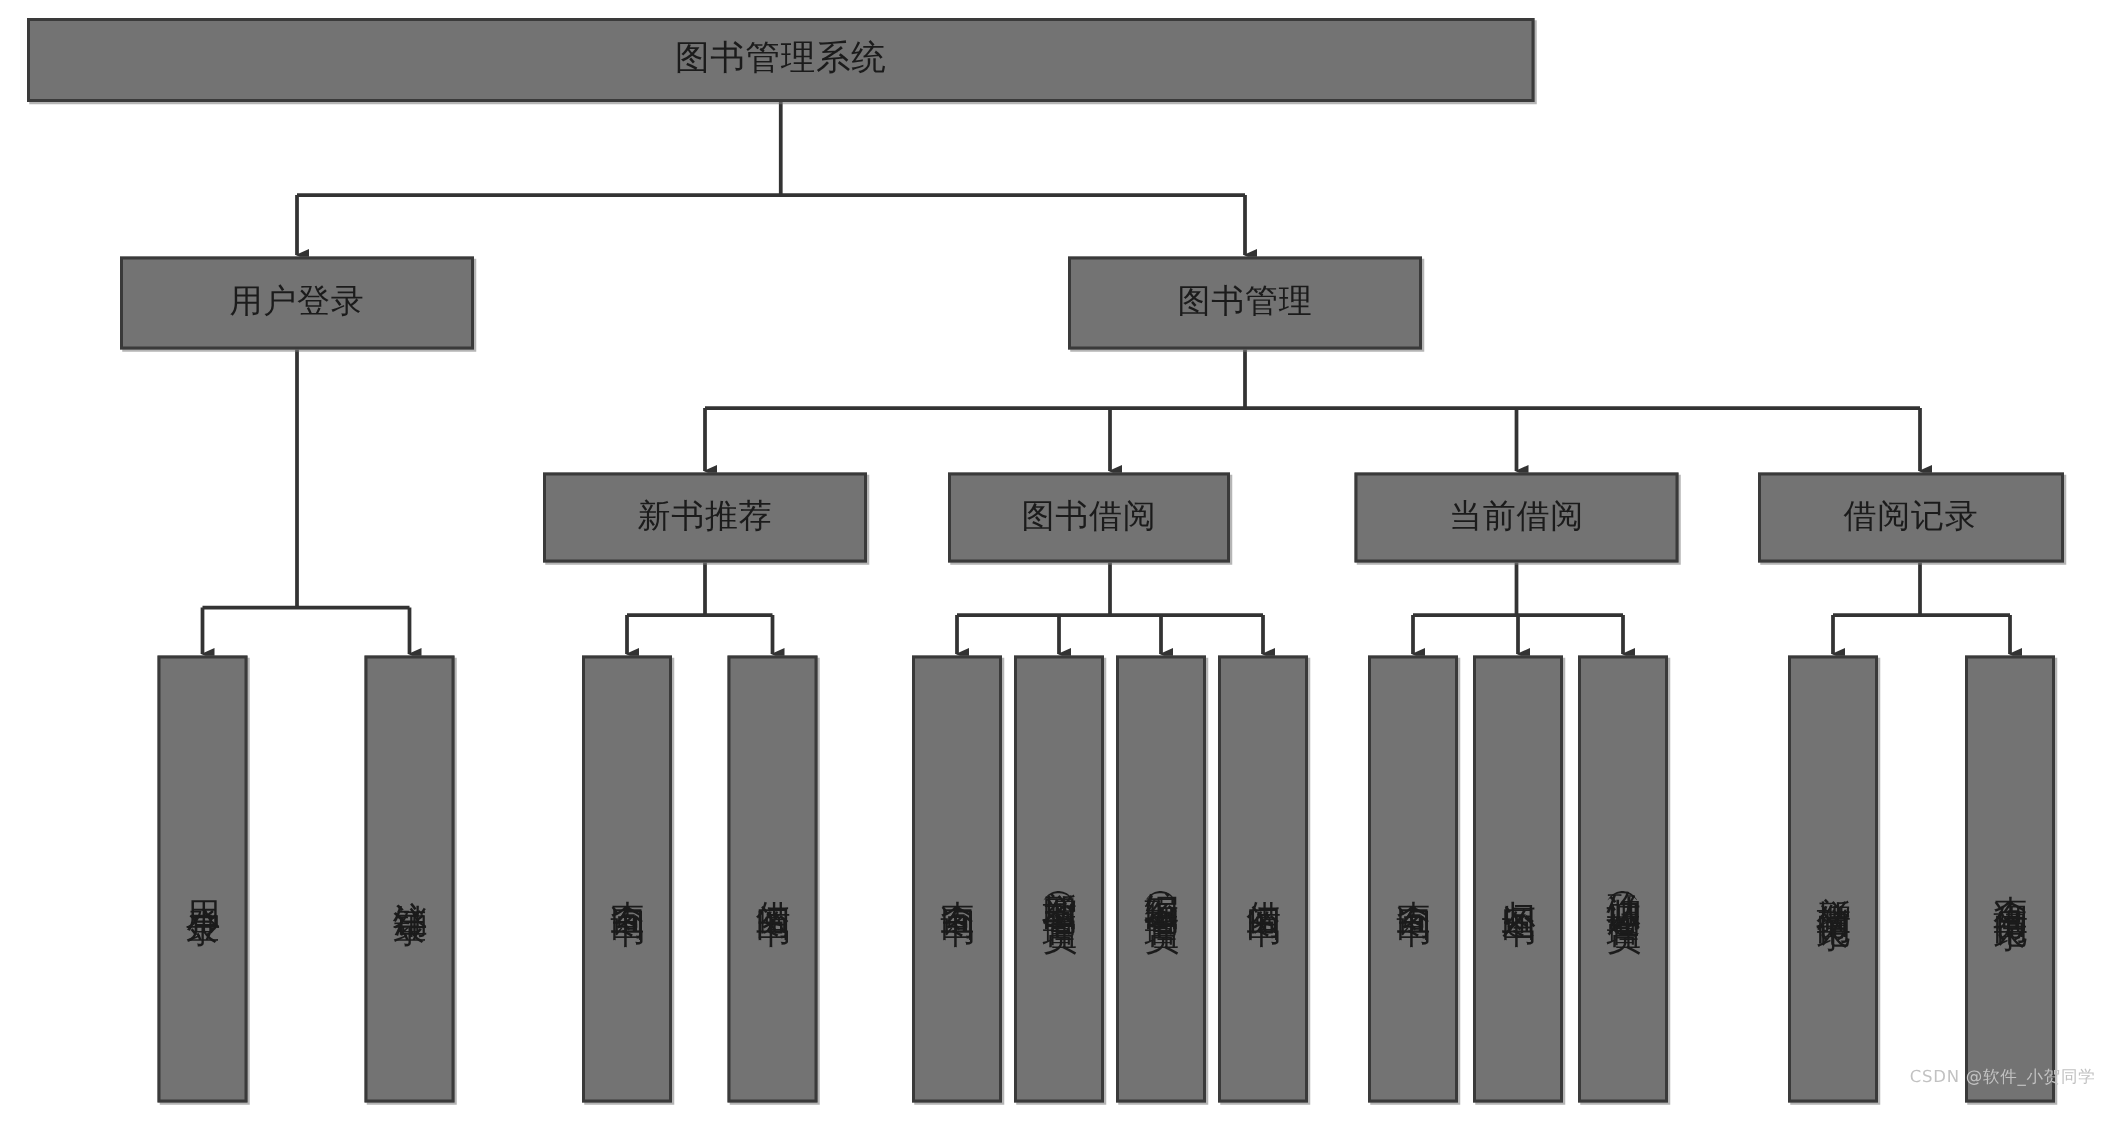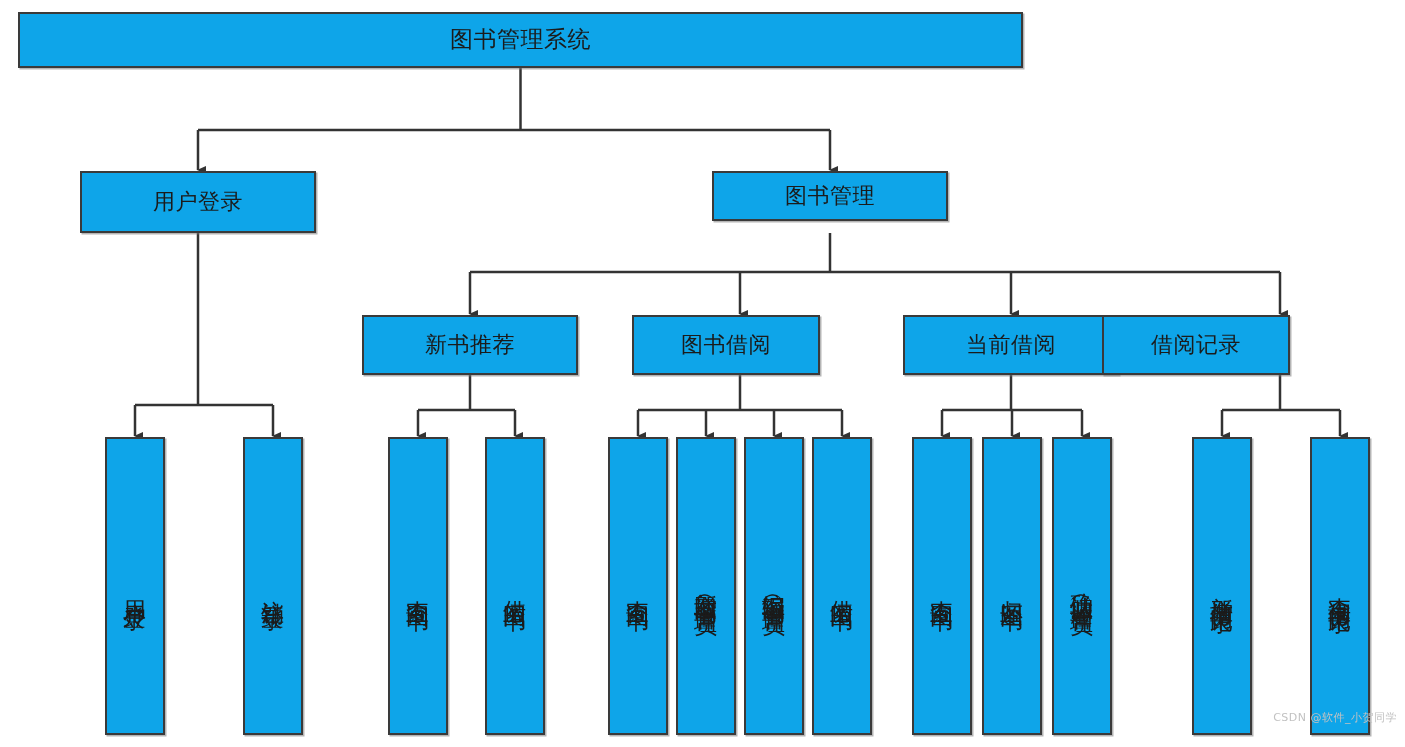--- a/index.html
+++ b/index.html
@@ -17,21 +17,21 @@
   }
   #diagram-root {
     position: absolute;
     inset: 0;
     width: 1405px;
     height: 747px;
   }
   .node-box {
     position: absolute;
     box-sizing: border-box;
-    background: #0ea5e9;
+    background: #737373;
     border: 2.5px solid #3a3a3a;
     box-shadow: 1.5px 1.5px 0 rgba(120,120,120,0.55);
     display: flex;
     align-items: center;
     justify-content: center;
     overflow: hidden;
   }
   .node-label {
     color: #1b1b1b;
     font-family: "DejaVu Sans", "Liberation Sans", sans-serif;
@@ -120,33 +120,33 @@
         <line x1="1340" y1="410" x2="1340" y2="436" stroke="#333333" stroke-width="2.5" marker-end="url(#arrow-head)"></line>
       </g>
   </svg>
   <div id="nodes-layer">
       <div class="node-box horizontal root" style="left: 18px; top: 12px; width: 1005px; height: 56px;">
         <span class="node-label">图书管理系统</span>
       </div>
       <div class="node-box horizontal" style="left: 80px; top: 171px; width: 236px; height: 62px;">
         <span class="node-label">用户登录</span>
       </div>
-      <div class="node-box horizontal" style="left: 712px; top: 171px; width: 236px; height: 50px; align-items: center;">
+      <div class="node-box horizontal" style="left: 712px; top: 171px; width: 236px; height: 62px; align-items: center;">
         <span class="node-label">图书管理</span>
       </div>
       <div class="node-box horizontal" style="left: 362px; top: 315px; width: 216px; height: 60px;">
         <span class="node-label">新书推荐</span>
       </div>
       <div class="node-box horizontal" style="left: 632px; top: 315px; width: 188px; height: 60px;">
         <span class="node-label">图书借阅</span>
       </div>
       <div class="node-box horizontal" style="left: 903px; top: 315px; width: 216px; height: 60px; justify-content: center;">
         <span class="node-label">当前借阅</span>
       </div>
-      <div class="node-box horizontal" style="left: 1102px; top: 315px; width: 188px; height: 60px;">
+      <div class="node-box horizontal" style="left: 1172px; top: 315px; width: 204px; height: 60px;">
         <span class="node-label">借阅记录</span>
       </div>
       <div class="node-box vertical" style="left: 105px; top: 437px; width: 60px; height: 298px;">
         <span class="node-label">用户登录</span>
       </div>
       <div class="node-box vertical" style="left: 243px; top: 437px; width: 60px; height: 298px;">
         <span class="node-label">注销登录</span>
       </div>
       <div class="node-box vertical" style="left: 388px; top: 437px; width: 60px; height: 298px;">
         <span class="node-label">查询图书</span>

